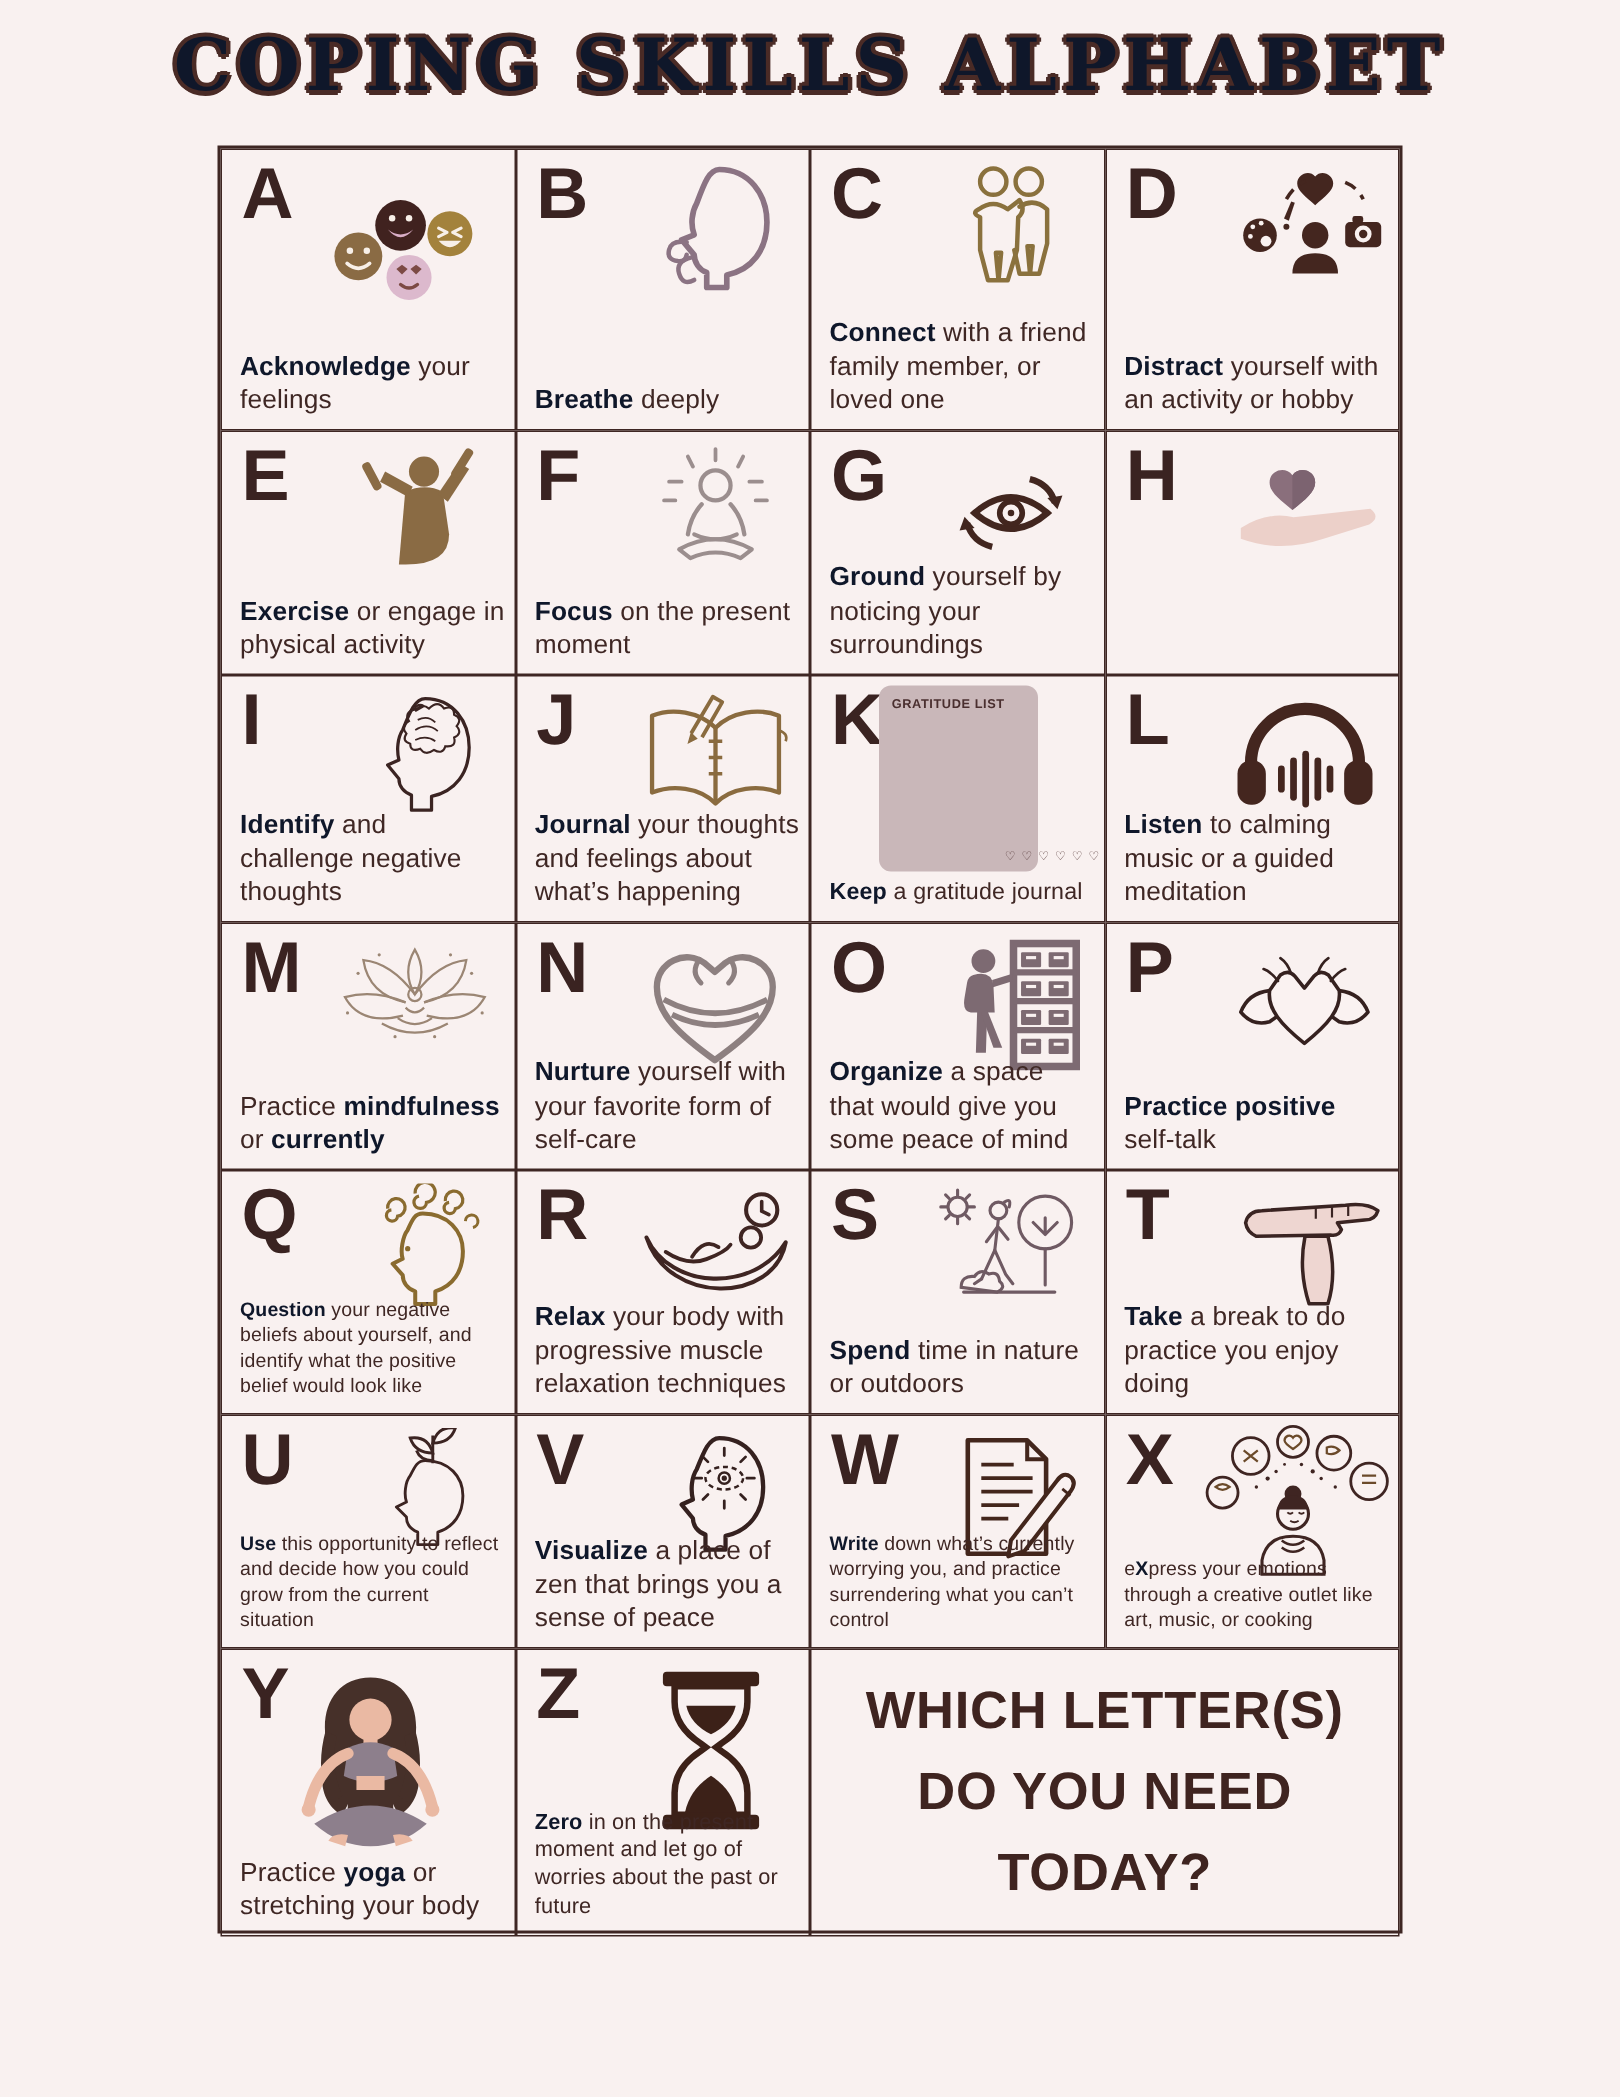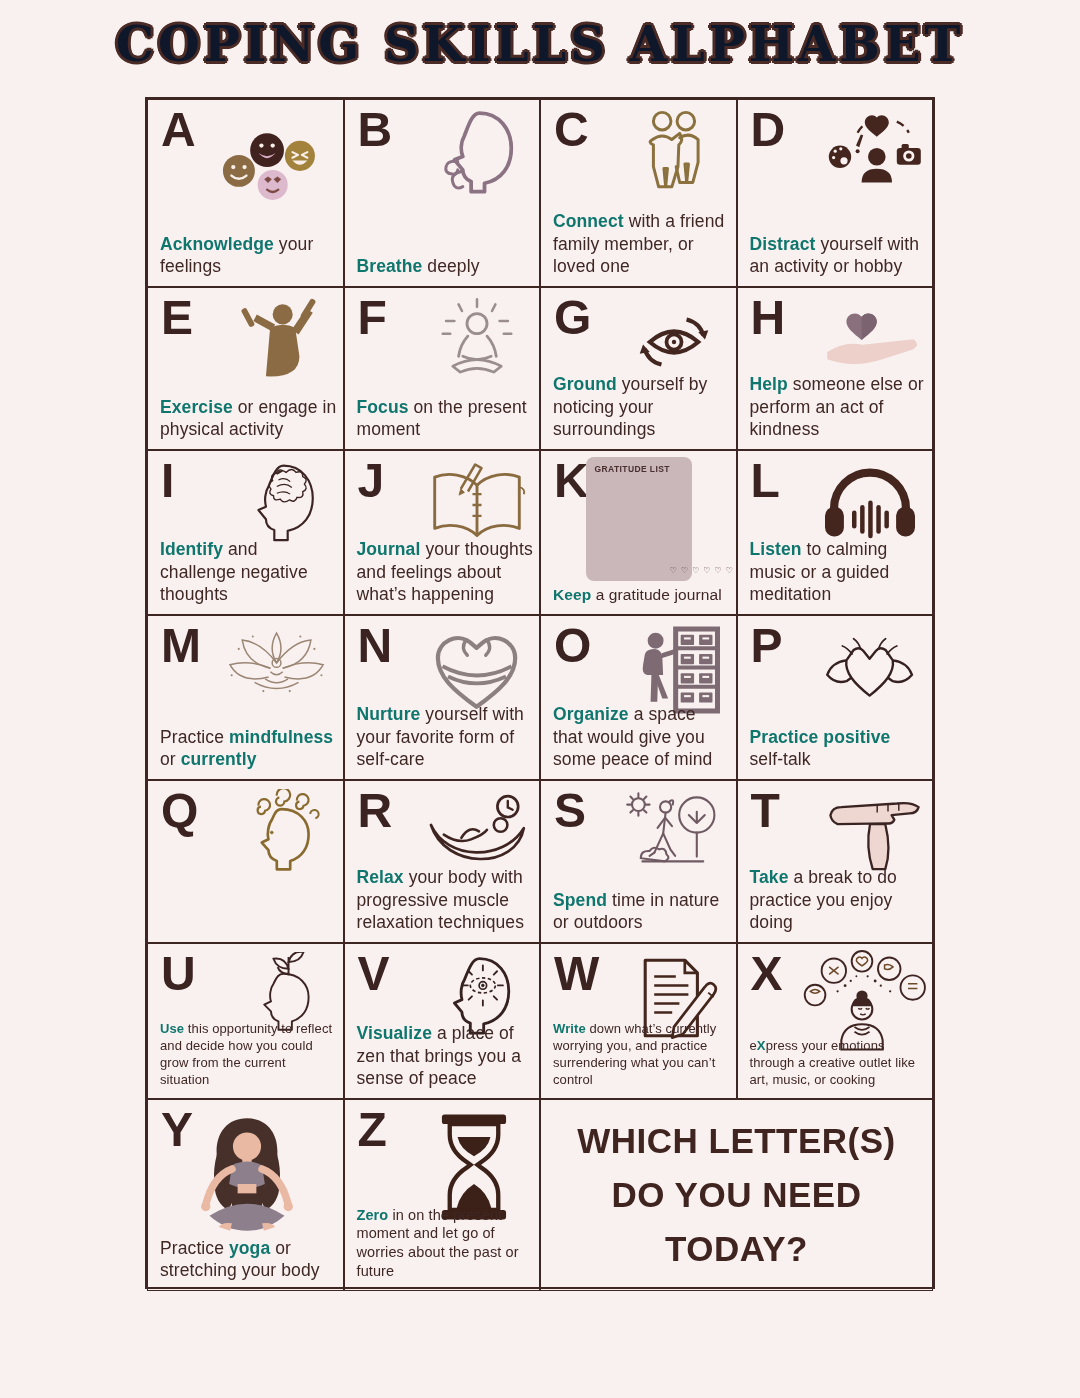--- a/index.html
+++ b/index.html
@@ -30,21 +30,21 @@
   .icon-a{width:122px;height:98px;top:20px;right:14px;}
   .icon-y{width:150px;height:132px;top:10px;left:24px;right:auto;}
   .icon-z{width:78px;height:122px;top:6px;right:26px;}
   .icon-x{width:132px;height:108px;top:6px;right:4px;}
   .icon-m{width:124px;height:88px;top:10px;right:4px;}
 
   .caption{
     position:absolute;left:12px;right:6px;bottom:9px;
     font-size:17.5px;line-height:1.27;color:#3f2724;letter-spacing:0.1px;
   }
-  .caption b{font-weight:700;color:#0f766e;text-align:right;}
+  .caption b{font-weight:700;color:#0f172a;text-align:right;}
   .caption.small{font-size:13px;line-height:1.3;}
   .caption.mid{font-size:14.5px;line-height:1.3;}
   .caption.oneline{font-size:15.5px;}
 
   
   .gratitude-card{
     position:absolute;top:6px;right:44px;width:106px;height:124px;
     background:#c9b7b9;border-radius:8px;padding:7px 9px 6px 9px;box-sizing:border-box;
     display:flex;flex-direction:row;
   }
@@ -192,21 +192,20 @@
 
     <div class="cell">
       <div class="letter">H</div>
       <div class="icon">
         <svg viewBox="0 0 135 95">
           <path d="M14 60q22-14 44-9l64-7q9 7-1 13l-38 12q-36 12-69 0z" fill="#ecd0c9"></path>
           <path d="M57 16c6-8 19-4 19 6 0 8-8 14-19 23-11-9-19-15-19-23 0-10 13-14 19-6z" fill="#8a6f7c"></path>
           <path d="M57 16c6-8 19-4 19 6 0 8-8 14-19 23z" fill="#7c6370"></path>
         </svg>
       </div>
-      <div class="caption"><b>Help</b><span> someone else or perform an act of kindness</span></div>
     </div>
 
     <div class="cell">
       <div class="letter">I</div>
       <div class="icon">
         <svg viewBox="0 0 110 110" fill="none" stroke="#3b2422">
           <path d="M58 8C80 8 93 26 93 47 93 67 82 82 63 86L63 97 47 97 47 85C41 83 37 78 37 72L28 61 37 57C35 49 36 39 40 33 46 18 50 8 58 8Z" stroke-width="2.6" stroke-linejoin="round"></path>
           <path d="M50 18q5-7 11-2 7-7 12 0 8-3 8 5 7 3 2 9 5 6-2 9 2 8-7 7-2 7-9 3-7 5-11-1-8 3-8-4-7-2-3-8-5-6 2-10-4-7 4-9 3-6 8-3z" stroke-width="1.7"></path>
           <path d="M52 25q8-4 14 2m-16 6q10-6 18 1m-18 7q9-4 16 1" stroke-width="1.4"></path>
         </svg>
@@ -375,20 +374,21 @@
       <div class="icon">
         <svg viewBox="0 0 110 110" fill="none" stroke="#8a6b2f">
           <path d="M56 24C76 24 88 38 88 54 88 70 80 82 66 86L66 96 50 96 50 86C44 84 40 79 40 73L32 64 40 60C38 54 40 42 44 37 48 28 50 24 56 24Z" stroke-width="3.2" stroke-linejoin="round"></path>
           <circle cx="44" cy="52" r="1.6" fill="#8a6b2f"></circle>
           <path d="M28 20a7 7 0 1 1 8 6 4.5 4.5 0 1 1-5-5" stroke-width="2.6"></path>
           <path d="M50 8a8 8 0 1 1 9 7 5 5 0 1 1-6-5" stroke-width="2.6"></path>
           <path d="M74 14a7 7 0 1 1 8 6 4.5 4.5 0 1 1-5-5" stroke-width="2.6"></path>
           <path d="M90 30a5 5 0 1 1 6 5" stroke-width="2.4"></path>
         </svg>
       </div>
+      <div class="caption small"><b>Question</b><span> your negative beliefs about yourself, and identify what the positive belief would look like</span></div>
     </div>
 
     <div class="cell">
       <div class="letter">R</div>
       <div class="icon">
         <svg viewBox="0 0 135 105" fill="none" stroke="#3f2522">
           <circle cx="106" cy="17" r="13" stroke-width="3.4"></circle>
           <path d="M106 10v8l6 3" stroke-width="3" stroke-linecap="round"></path>
           <path d="M10 40C30 84 100 86 126 44 116 96 28 96 10 40Z" stroke-width="3.4" stroke-linejoin="round"></path>
           <circle cx="97" cy="40" r="8.5" stroke-width="3.2"></circle>

